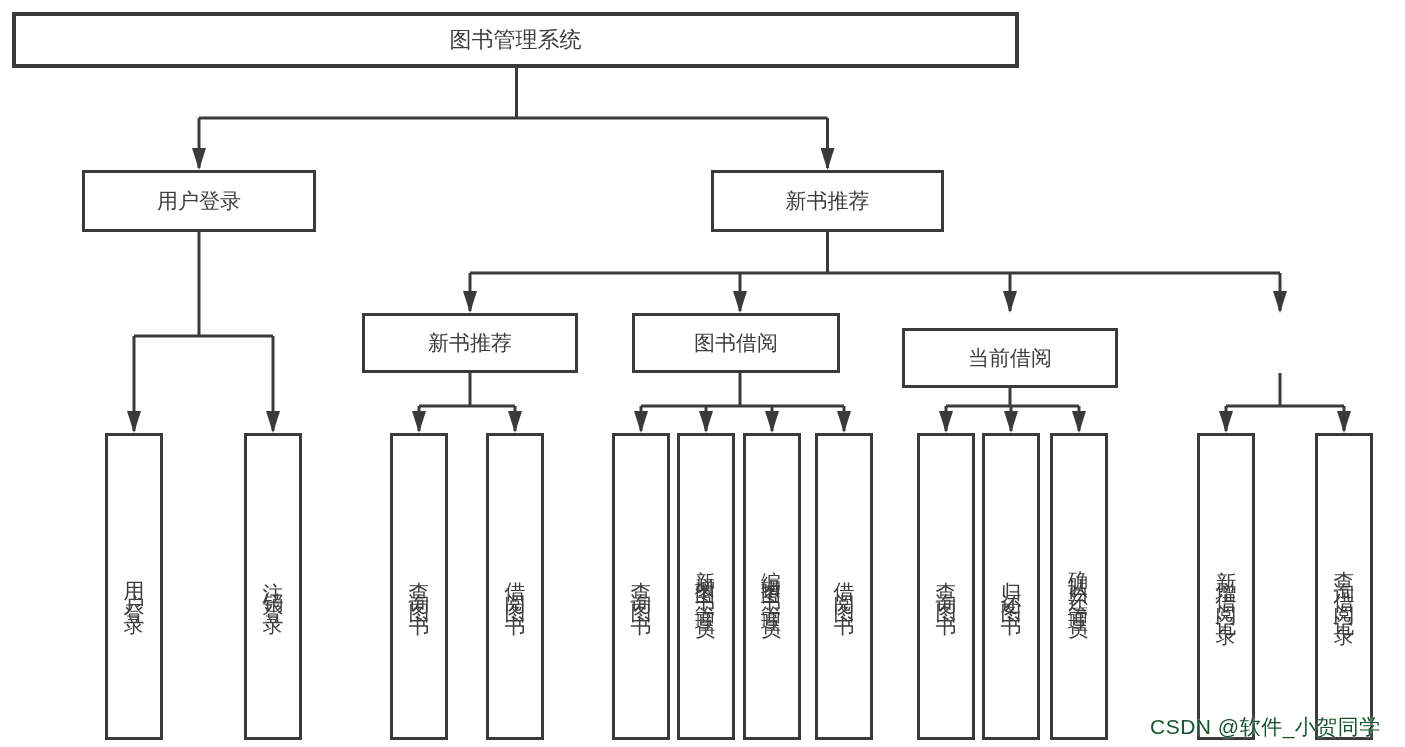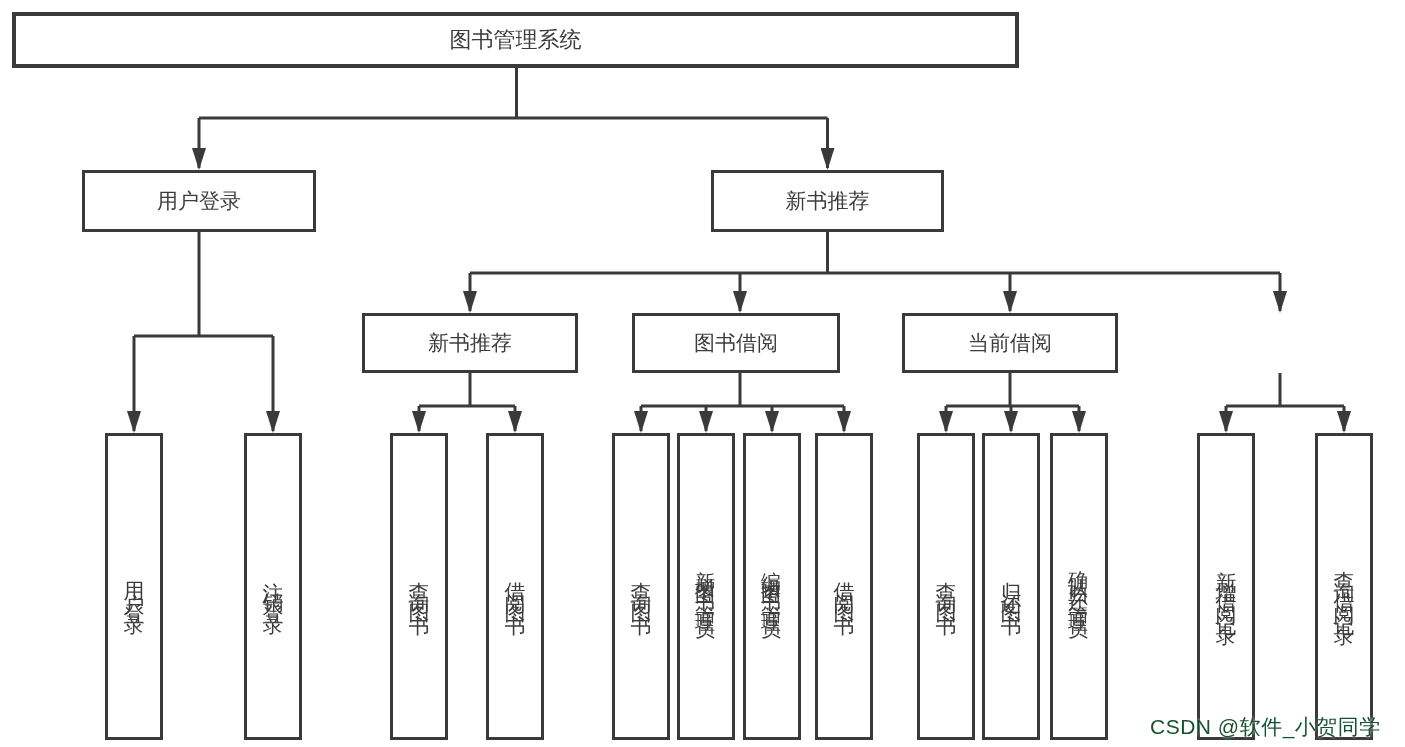--- a/index.html
+++ b/index.html
@@ -105,21 +105,21 @@
     </g>
   </svg>
 
   <div class="node root" style="left:12px;top:12px;width:1007px;height:56px">图书管理系统</div>
 
   <div class="node branch" style="left:82px;top:170px;width:234px;height:62px">用户登录</div>
   <div class="node branch" style="left:711px;top:170px;width:233px;height:62px">新书推荐</div>
 
   <div class="node branch" style="left:362px;top:313px;width:216px;height:60px">新书推荐</div>
   <div class="node branch" style="left:632px;top:313px;width:208px;height:60px">图书借阅</div>
-  <div class="node branch" style="left:902px;top:313px;width:216px;height:60px">当前借阅</div>
+  <div class="node branch" style="left:902px;top:328px;width:216px;height:60px">当前借阅</div>
 
   <div class="node leaf" style="left:105px;top:433px;width:58px;height:307px">用户登录</div>
   <div class="node leaf" style="left:244px;top:433px;width:58px;height:307px">注销登录</div>
 
   <div class="node leaf" style="left:390px;top:433px;width:58px;height:307px">查询图书</div>
   <div class="node leaf" style="left:486px;top:433px;width:58px;height:307px">借阅图书</div>
 
   <div class="node leaf" style="left:612px;top:433px;width:58px;height:307px">查询图书</div>
   <div class="node leaf tight" style="left:677px;top:433px;width:58px;height:307px">新增图书（管理员）</div>
   <div class="node leaf tight" style="left:743px;top:433px;width:58px;height:307px">编辑图书（管理员）</div>

